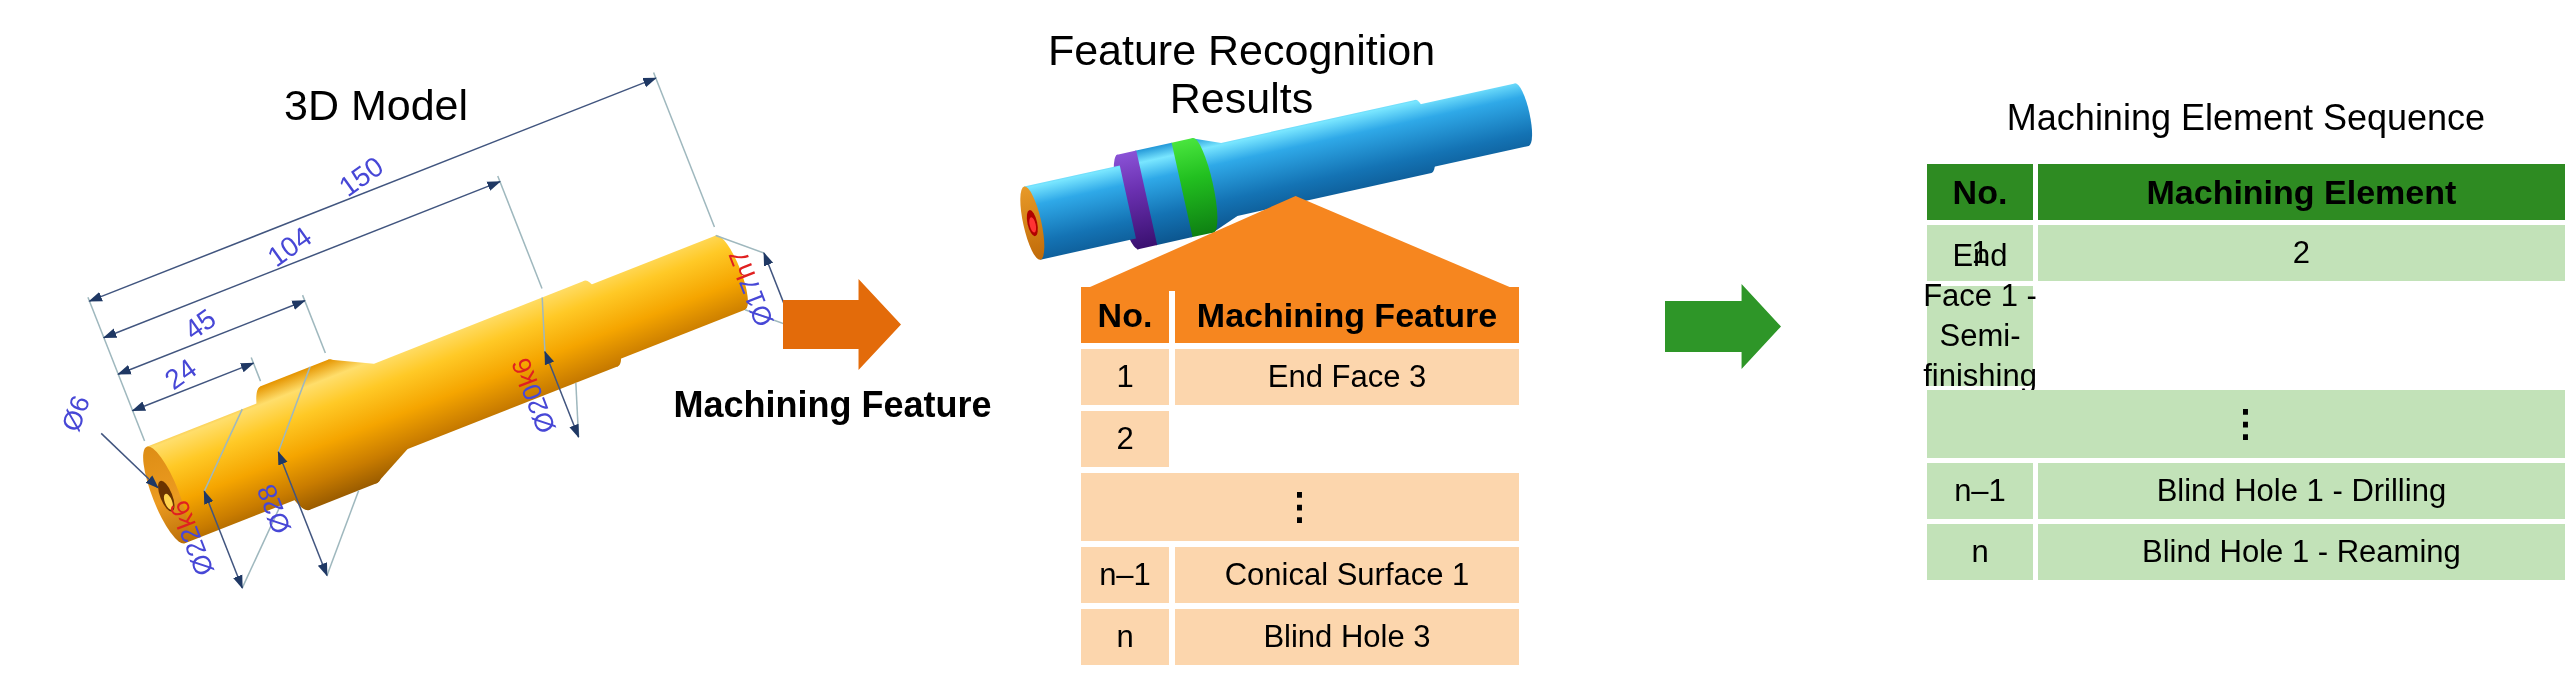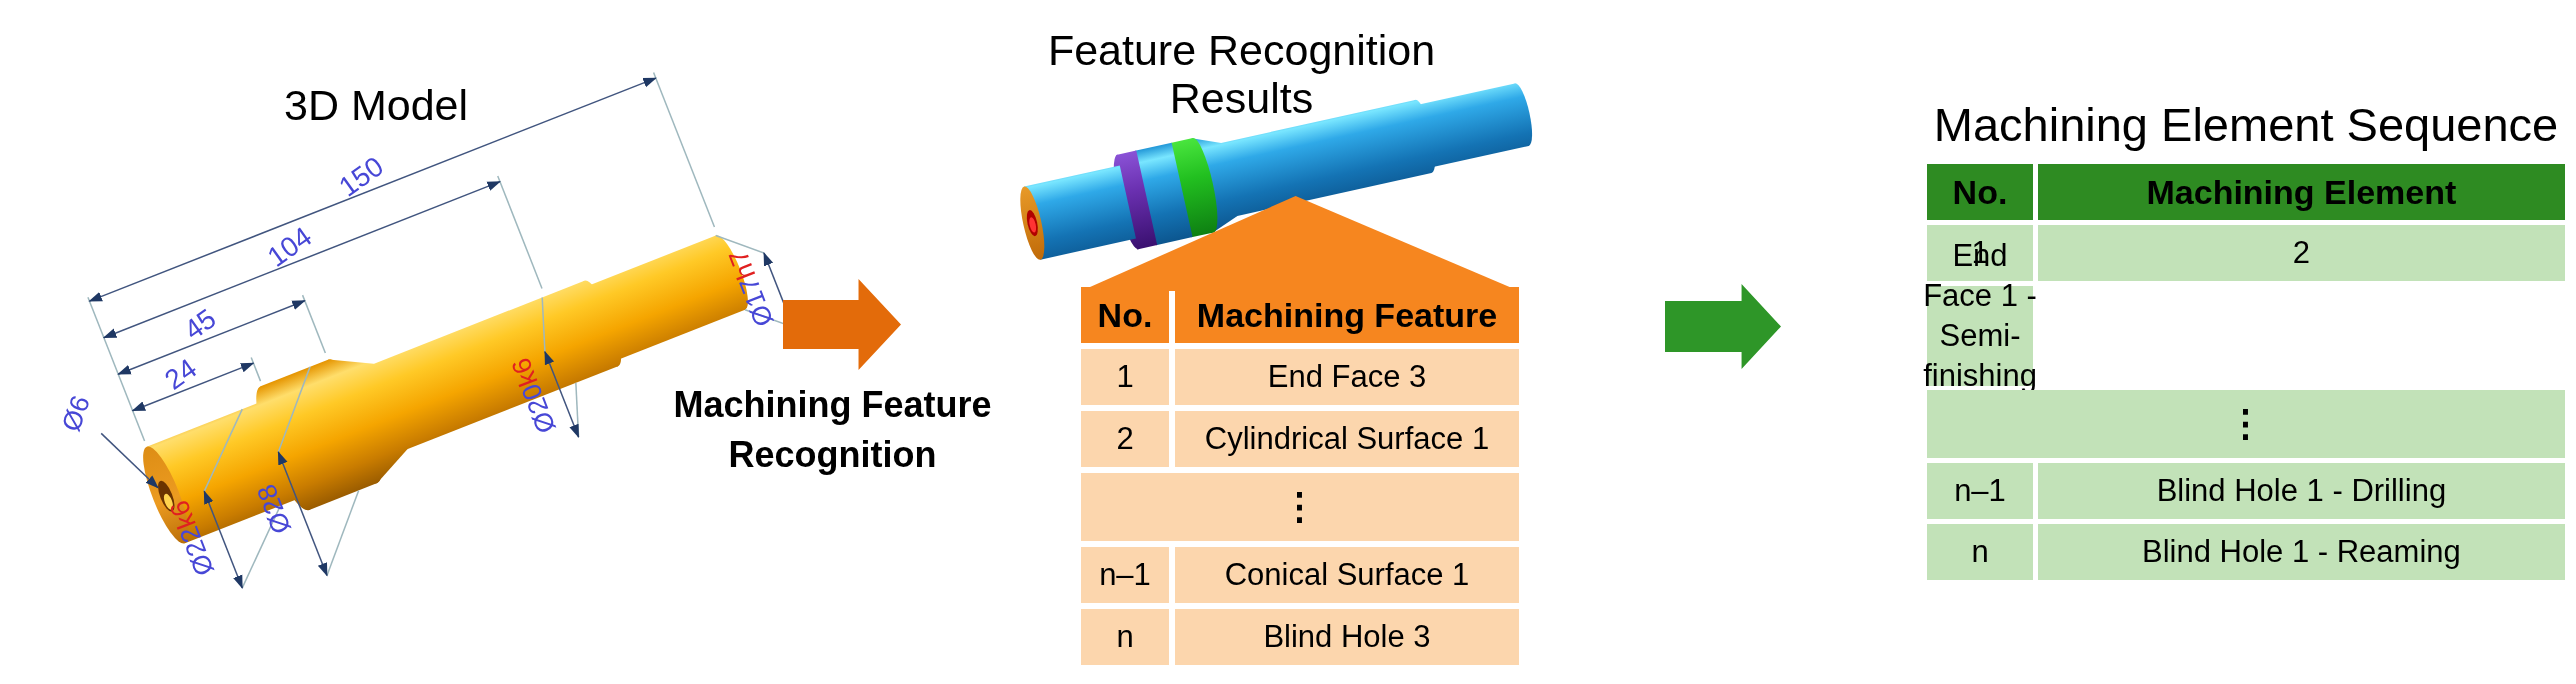--- a/index.html
+++ b/index.html
@@ -3,21 +3,21 @@
 <meta charset="utf-8">
 <style>
   html,body { margin:0; padding:0; background:#ffffff; }
   body { font-family:"Liberation Sans", sans-serif; }
   .canvas { position:relative; width:2576px; height:684px; background:#ffffff; overflow:hidden; }
 
   .abs { position:absolute; }
 
   
   .panel-title { color:#000; text-align:center; font-size:43px; line-height:48px;margin-top:17px; }
-  .seq-title   { color:#000; text-align:center; font-size:47px; }
+  .seq-title   { color:#000; text-align:center; font-size:36px; }
 
   
   .flow-label { color:#000; font-weight:bold; text-align:center; font-size:36px; line-height:50px; }
 
   
   .flow-arrow { position:absolute; }
   .flow-arrow.orange { left:783px; top:279px; width:118px; height:91px; background:#E36B0A;
     clip-path:polygon(0 23%, 64% 23%, 64% 0, 100% 50%, 64% 100%, 64% 77%, 0 77%); }
   .flow-arrow.green { left:1665px; top:284px; width:116px; height:85px; background:#2E9628;
     clip-path:polygon(0 20%, 66% 20%, 66% 0, 100% 50%, 66% 100%, 66% 80%, 0 80%); }
@@ -132,21 +132,20 @@
       <line class="dimline" x1="1125.7" y1="300.3" x2="1205.6" y2="329.2"></line>
       <line class="dimline" x1="1174.1" y1="423.1" x2="1254.0" y2="452.0"></line>
       <line class="dimarrowline" x1="1205.6" y1="329.2" x2="1254.0" y2="452.0" marker-start="url(#da)" marker-end="url(#da)"></line>
       <text class="dimlbl-sm" text-anchor="middle" transform="translate(1198,382) rotate(-111)"><tspan>Ø17</tspan><tspan class="tol">h7</tspan></text>
     </g>
   </svg>
 
   <div class="flow-arrow orange"></div>
   <div class="abs flow-label" style="left:633px;top:380px;width:399px;">
     <div>Machining Feature</div>
-    <div>Recognition</div>
   </div>
 
   <div class="abs panel-title" style="left:1000px;top:8.5px;width:483px;">
     <div>Feature Recognition</div>
     <div>Results</div>
   </div>
 
   <svg class="abs" style="left:984px;top:72px;" width="604" height="260" viewBox="0 0 1000 430">
     <defs>
       <linearGradient id="bg" gradientUnits="userSpaceOnUse" x1="0" y1="-80" x2="0" y2="80">
@@ -192,21 +191,20 @@
   <div class="abs callout-triangle"></div>
 
   <div class="abs dtable feature-table">
     <div class="cell hdr">No.</div>
     <div class="cell hdr">Machining Feature</div>
 
     <div class="cell bodycell">1</div>
     <div class="cell bodycell">End Face 3</div>
 
     <div class="cell bodycell">2</div>
-    <div class="cell bodycell">Cylindrical Surface 1</div>
 
     <div class="cell bodycell span2 vellipsis">⋮</div>
 
     <div class="cell bodycell">n–1</div>
     <div class="cell bodycell">Conical Surface 1</div>
 
     <div class="cell bodycell">n</div>
     <div class="cell bodycell">Blind Hole 3</div>
   </div>
 

